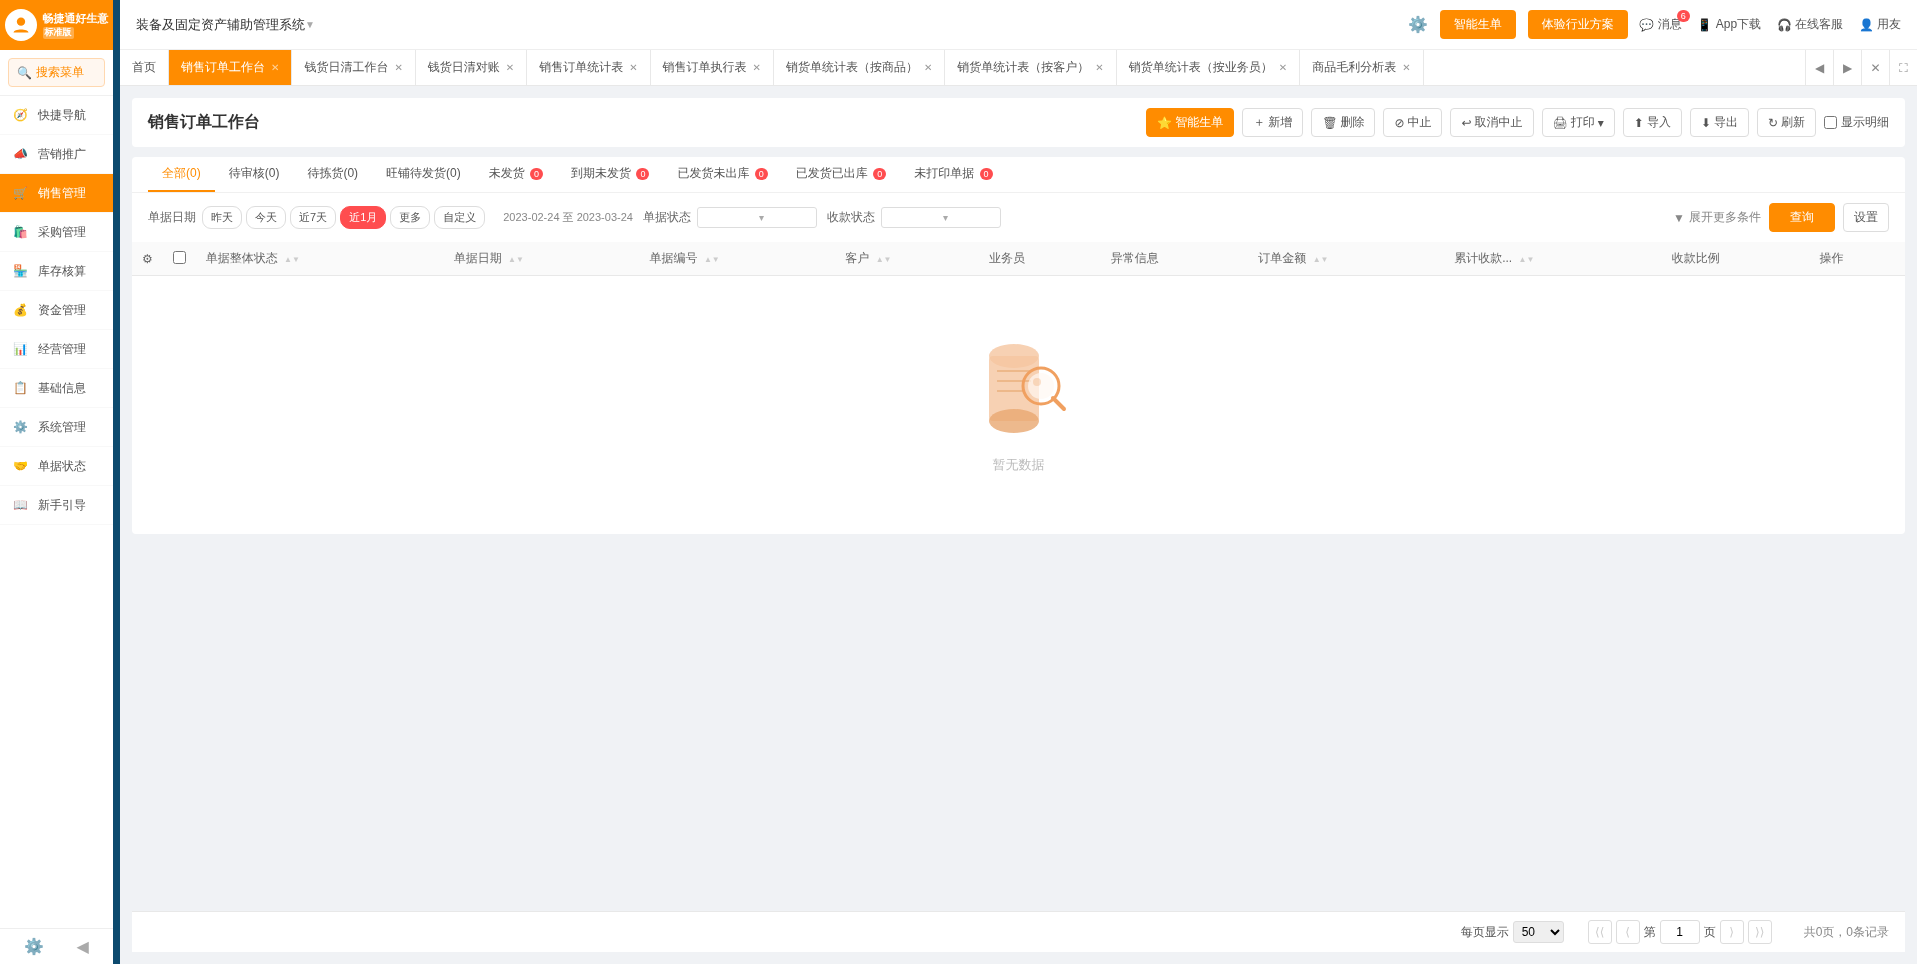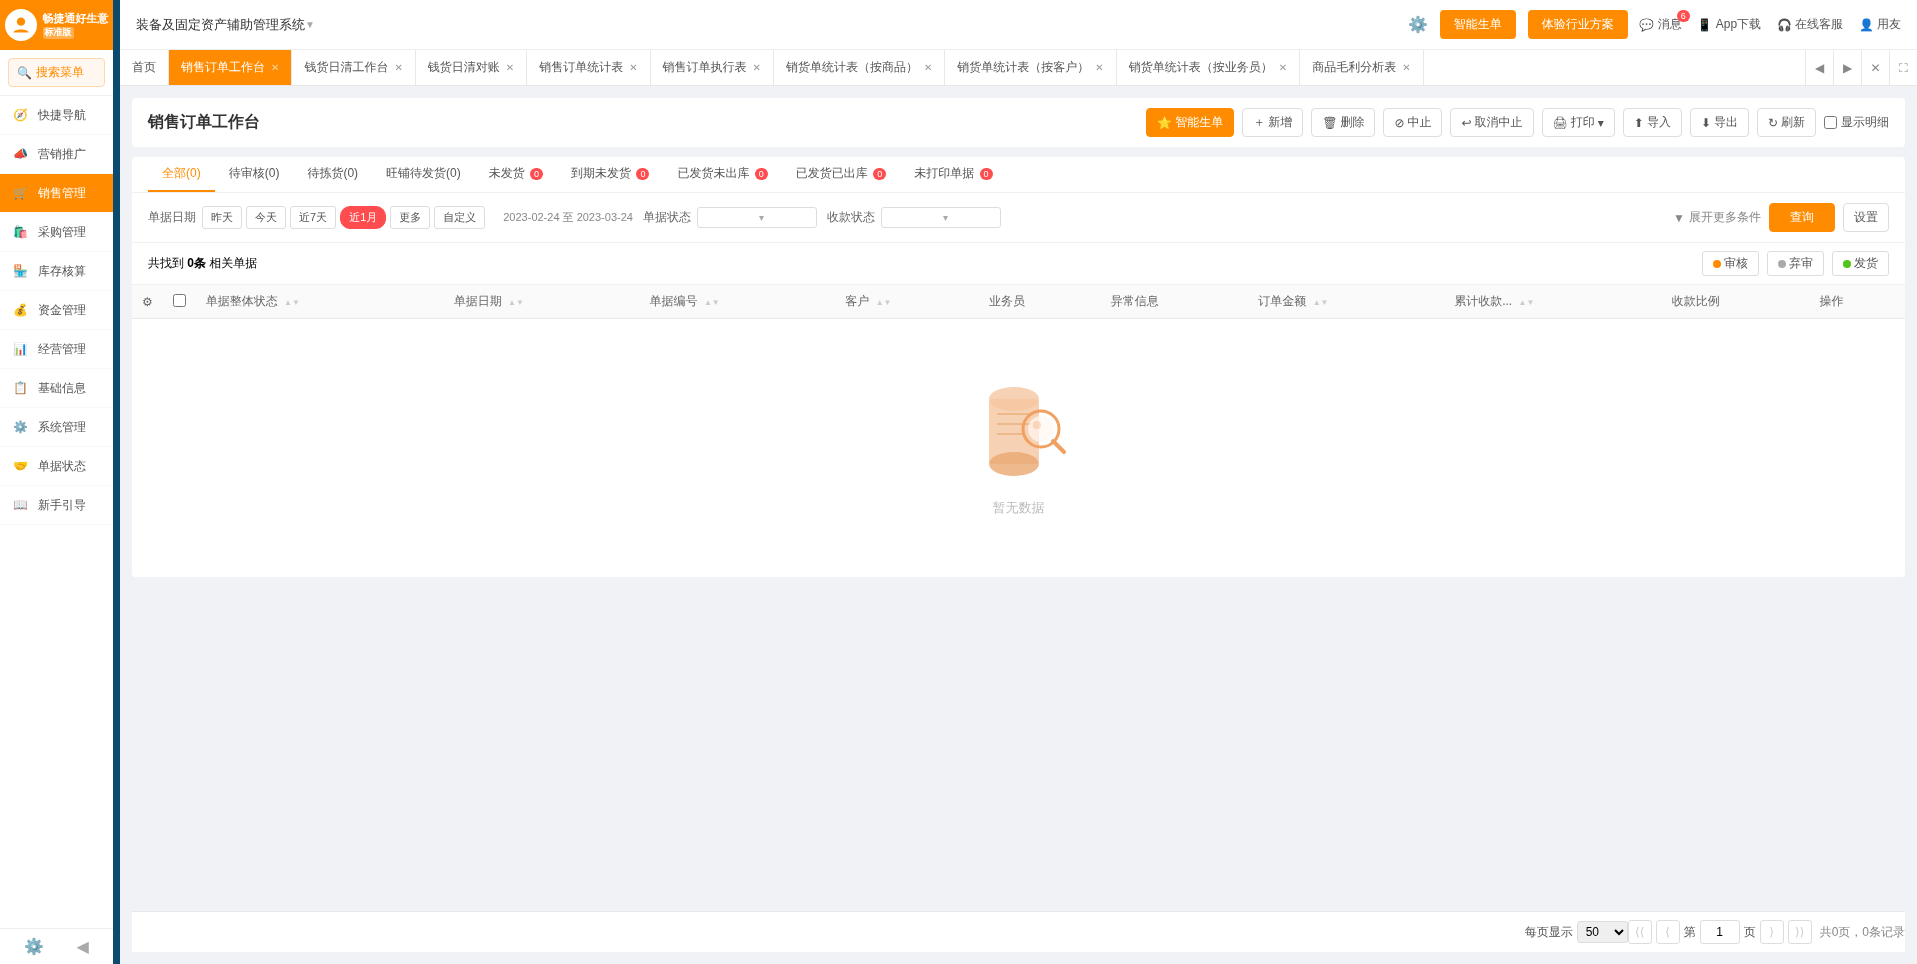--- a/index.html
+++ b/index.html
@@ -61,21 +61,21 @@
     .filter-tab { padding: 8px 14px; cursor: pointer; font-size: 12px; color: #555; border-bottom: 2px solid transparent; white-space: nowrap; }
     .filter-tab.active { color: #ff8c00; border-bottom-color: #ff8c00; }
     .filter-tab .badge { background: #ff4d4f; color: #fff; border-radius: 8px; font-size: 9px; padding: 1px 4px; margin-left: 2px; }
 
     
     .filter-form { padding: 10px 16px; display: flex; align-items: center; flex-wrap: wrap; gap: 10px; }
     .filter-row { display: flex; align-items: center; gap: 10px; flex-wrap: wrap; width: 100%; }
     .filter-item { display: flex; align-items: center; gap: 6px; }
     .filter-label { color: #666; font-size: 12px; white-space: nowrap; }
     .filter-date-group { display: flex; align-items: center; gap: 4px; }
-    .filter-date-btn { padding: 3px 8px; border: 1px solid #ddd; border-radius: 3px; cursor: pointer; font-size: 11px; color: #555; background: #fff; }
+    .filter-date-btn { padding: 3px 8px; border: 1px solid #ddd; border-radius: 9px; cursor: pointer; font-size: 11px; color: #555; background: #fff; }
     .filter-date-btn.active { background: #ff4d4f; color: #fff; border-color: #ff4d4f; border-radius: 10px; }
     .filter-date-range { font-size: 11px; color: #888; margin-left: 12px; }
     .filter-select { display: flex; align-items: center; gap: 4px; border: 1px solid #ddd; border-radius: 3px; padding: 4px 8px; background: #fff; cursor: pointer; min-width: 120px; }
     .filter-select span { flex: 1; color: #999; font-size: 12px; }
     .filter-select .arrow { color: #aaa; font-size: 10px; }
     .filter-expand { display: flex; align-items: center; gap: 4px; color: #888; cursor: pointer; font-size: 12px; margin-left: auto; }
 
     
     .result-bar { display: flex; align-items: center; justify-content: space-between; padding: 8px 16px; border-top: 1px solid #f0f0f0; border-bottom: 1px solid #f0f0f0; }
     .result-actions { display: flex; align-items: center; gap: 8px; }
@@ -87,21 +87,21 @@
     .data-table th .sort-arrows { display: inline-flex; flex-direction: column; margin-left: 3px; font-size: 8px; color: #ccc; line-height: 1; }
     .data-table td { padding: 8px 10px; border-bottom: 1px solid #f0f0f0; font-size: 12px; color: #333; }
     .data-table .th-checkbox { width: 30px; }
     .data-table .th-settings { width: 30px; }
 
     
     .empty-state { display: flex; flex-direction: column; align-items: center; justify-content: center; padding: 60px 20px; }
     .empty-text { color: #bbb; font-size: 13px; }
 
     
-    .bottom-bar { background: #fff; border-top: 1px solid #e8e8e8; padding: 8px 0; display: flex; align-items: center; justify-content: flex-end; gap: 0; margin-top: auto; }
+    .bottom-bar { background: #fff; border-top: 1px solid #e8e8e8; padding: 8px 16px; display: flex; align-items: center; justify-content: flex-end; gap: 24px; margin-top: auto; }
     .page-size-select { display: flex; align-items: center; gap: 4px; font-size: 12px; color: #555; }
     .page-size-select select { border: 1px solid #ddd; border-radius: 3px; padding: 2px 4px; font-size: 12px; }
     .pagination { display: flex; align-items: center; gap: 4px; }
     .page-btn { width: 24px; height: 24px; display: flex; align-items: center; justify-content: center; border: 1px solid #ddd; border-radius: 3px; cursor: pointer; font-size: 12px; color: #555; background: #fff; }
     .page-btn.disabled { color: #ccc; cursor: not-allowed; }
     .page-input { width: 40px; height: 24px; border: 1px solid #ddd; border-radius: 3px; text-align: center; font-size: 12px; }
     .page-total { font-size: 12px; color: #888; margin-left: 8px; }
 
     
     .table-container { overflow-x: auto; }
@@ -393,39 +393,20 @@
             <div class="filter-expand">
               <span>▼</span>
               <span>展开更多条件</span>
             </div>
             <button class="action-btn primary" style="padding:5px 20px;">查询</button>
             <button class="action-btn" style="padding:5px 10px;">设置</button>
           </div>
         </div>
       </div>
 
-      <div class="result-bar">
-        <div>
-          <span>共找到 </span><strong>0条</strong><span> 相关单据</span>
-        </div>
-        <div class="result-actions">
-          <button class="result-action-btn">
-            <span style="width:8px;height:8px;background:#ff8c00;border-radius:50%;display:inline-block;"></span>
-            <span>审核</span>
-          </button>
-          <button class="result-action-btn">
-            <span style="width:8px;height:8px;background:#aaa;border-radius:50%;display:inline-block;"></span>
-            <span>弃审</span>
-          </button>
-          <button class="result-action-btn">
-            <span style="width:8px;height:8px;background:#52c41a;border-radius:50%;display:inline-block;"></span>
-            <span>发货</span>
-          </button>
-        </div>
-      </div>
 
       <div class="table-container">
         <table class="data-table">
           <thead>
             <tr>
               <th class="th-settings">⚙</th>
               <th class="th-checkbox"><input type="checkbox" style=""></th>
               <th>
                 <span>单据整体状态</span>
                 <span class="sort-arrows">▲▼</span>

